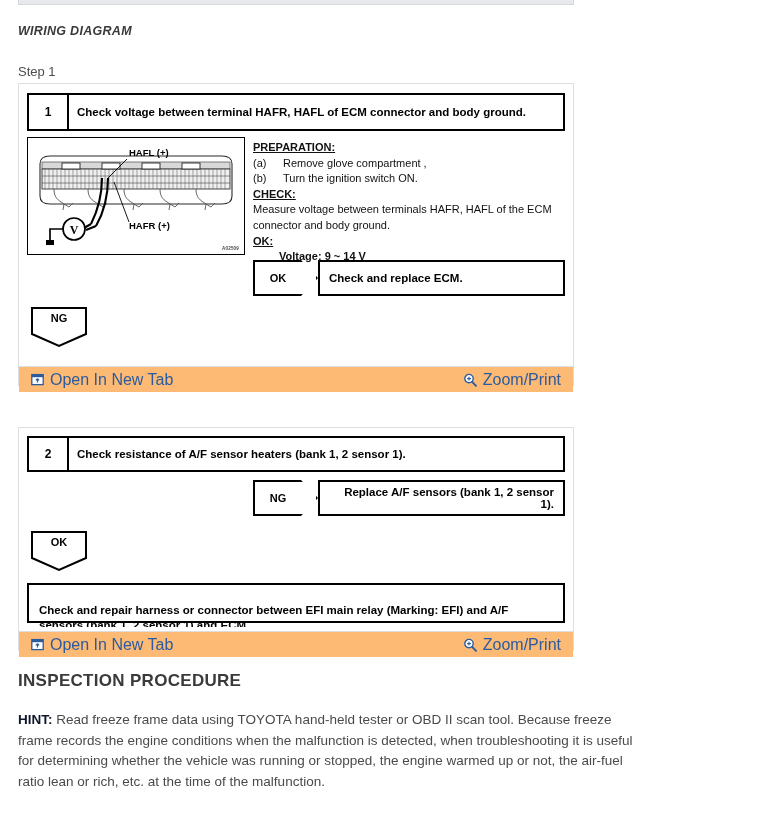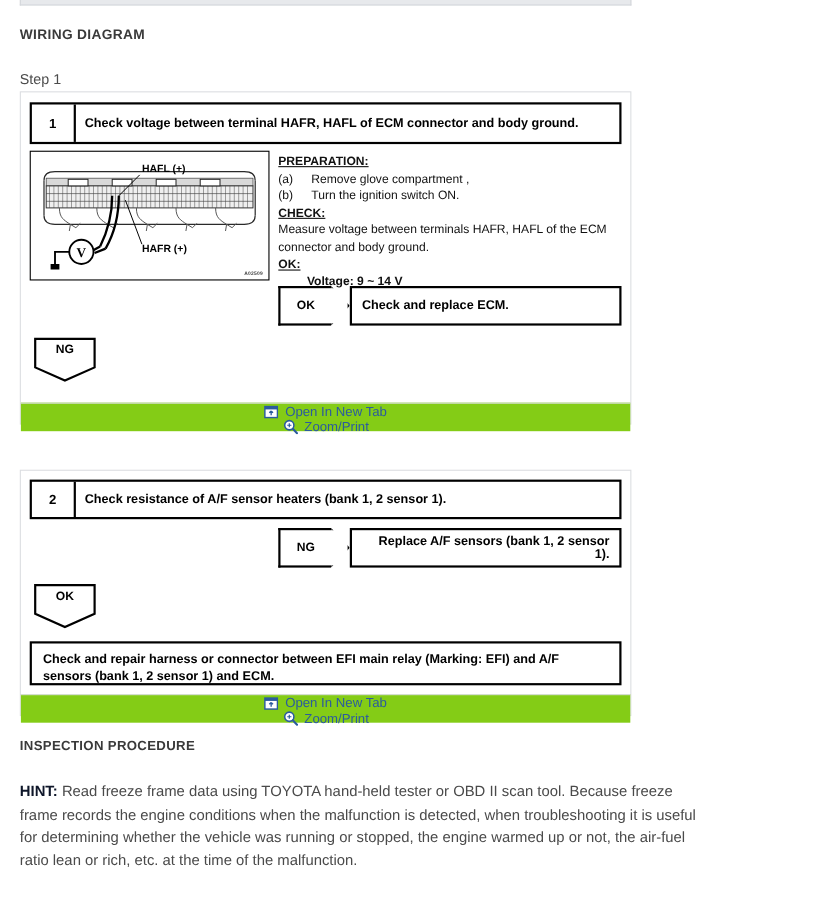--- a/index.html
+++ b/index.html
@@ -28,21 +28,21 @@
     box-sizing: border-box;
   }
 
   .section-title {
     font-size: 12.5px;
     font-weight: bold;
     letter-spacing: 0.3px;
     color: #3a3a3a;
     margin: 0;
     position: absolute;
-    top: 24px; left: 18px;
+    top: 24px; left: 18px; font-style: italic;
   }
 
   .step-label {
     font-size: 13px;
     color: #4c4c4c;
     position: absolute;
   }
 
   
   .figure {
@@ -54,29 +54,28 @@
     box-sizing: border-box;
   }
   .figure-canvas {
     position: relative;
     background: #ffffff;
     margin: 4px;
     overflow: hidden;
   }
   .figure-footer {
     height: 26px;
-    background: #84cc16;
+    background: #fdba74;
     border-top: 1px solid #dcdee1;
     display: flex;
     align-items: center;
     justify-content: space-between;
     padding: 0 12px;
     box-sizing: border-box;
-    font-size: 12px;
-    flex-direction: column;
+    font-size: 16px;
   }
   .footer-link {
     color: #2b5b9e;
     display: flex;
     align-items: center;
     gap: 6px;
     cursor: pointer;
     white-space: nowrap;
   }
   .footer-link .glyph { display: inline-flex; align-items: center; }
@@ -169,32 +168,32 @@
   .pent span {
     position: absolute;
     top: 6px; left: 0; right: 0;
     text-align: center;
     font-size: 11px; font-weight: bold;
   }
 
   .widebox {
     border: 2px solid #000;
     background: #fff;
-    padding: 8px 10px;
+    padding: 18px 10px;
     font-size: 11.5px;
     font-weight: bold;
     line-height: 1.3;
     box-sizing: border-box;
   }
 
   
   .proc-title {
     position: absolute;
     left: 18px; top: 671px;
-    font-size: 12px;
+    font-size: 17px;
     font-weight: bold;
     letter-spacing: 0.3px;
     color: #3a3a3a;
   }
   .hint {
     position: absolute;
     left: 18px; top: 710px;
     width: 620px;
     font-size: 13.5px;
     line-height: 20.5px;

